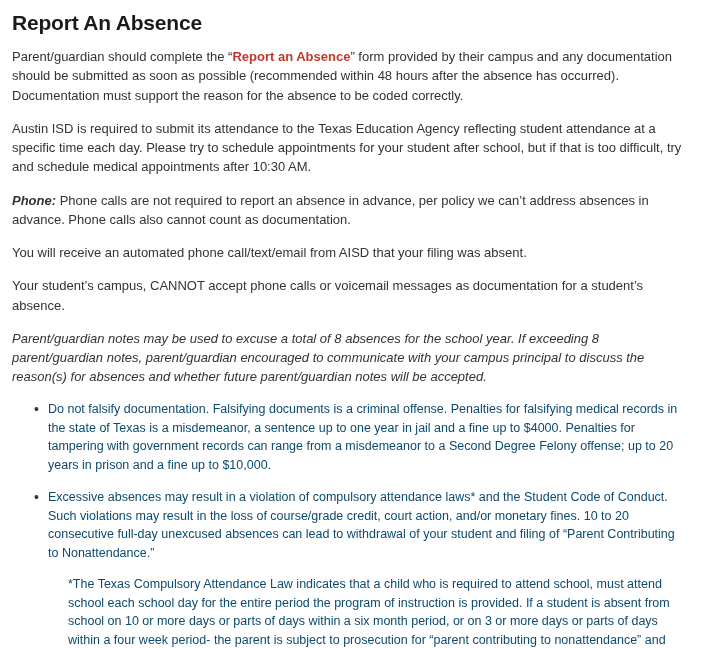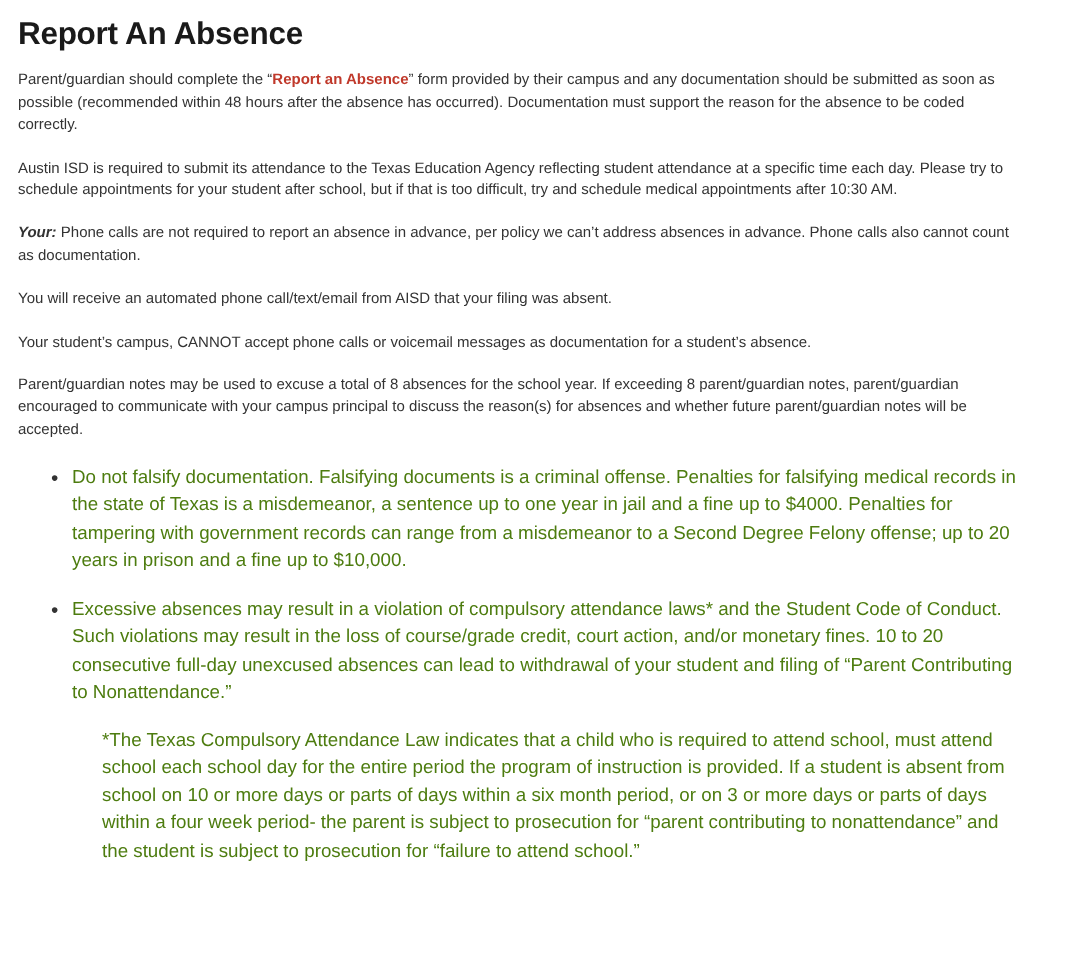--- a/index.html
+++ b/index.html
@@ -21,47 +21,48 @@
   }
   h1.title {
     font-size: 21px;
     font-weight: bold;
     color: #1a1a1a;
     margin: 4px 0 12px 0;
     line-height: 1.2;
     letter-spacing: -0.2px;
   }
   p.para {
-    font-size: 10px;
+    font-size: 13px;
     line-height: 1.48;
     margin: 0 0 14px 0;
     color: #333333;
   }
   .red {
     color: #c0392b;
     font-weight: bold;
   }
   .ital {
+    font-style: italic;
   }
   .note-label {
     font-style: italic;
     font-weight: bold;
   }
   ul.bullets {
     margin: 2px 0 0 0;
     padding-left: 22px;
     list-style: none;
   }
   ul.bullets > li {
     font-size: 12.5px;
     line-height: 1.48;
     margin: 0 0 14px 0;
     position: relative;
     padding-left: 14px;
-    color: #4d7c0f;
+    color: #0c4a6e;
   }
   ul.bullets > li::before {
     content: "\2022";
     position: absolute;
     left: 0;
     top: -1px;
     font-size: 14px;
     color: #333333;
   }
   .sub-para {
@@ -78,21 +79,21 @@
 
   <p class="para">
     <span>Parent/guardian should complete the “</span><span class="red">Report an Absence</span><span>” form provided by their campus and any documentation should be submitted as soon as possible (recommended within 48 hours after the absence has occurred). Documentation must support the reason for the absence to be coded correctly.</span>
   </p>
 
   <p class="para">
     <span>Austin ISD is required to submit its attendance to the Texas Education Agency reflecting student attendance at a specific time each day. Please try to schedule appointments for your student after school, but if that is too difficult, try and schedule medical appointments after 10:30 AM.</span>
   </p>
 
   <p class="para">
-    <span class="note-label">Your:</span><span> Phone calls are not required to report an absence in advance, per policy we can’t address absences in advance. Phone calls also cannot count as documentation.</span>
+    <span class="note-label">Phone:</span><span> Phone calls are not required to report an absence in advance, per policy we can’t address absences in advance. Phone calls also cannot count as documentation.</span>
   </p>
 
   <p class="para">
     <span>You will receive an automated phone call/text/email from AISD that your filing was absent.</span>
   </p>
 
   <p class="para">
     <span>Your student’s campus, CANNOT accept phone calls or voicemail messages as documentation for a student’s absence.</span>
   </p>
 

